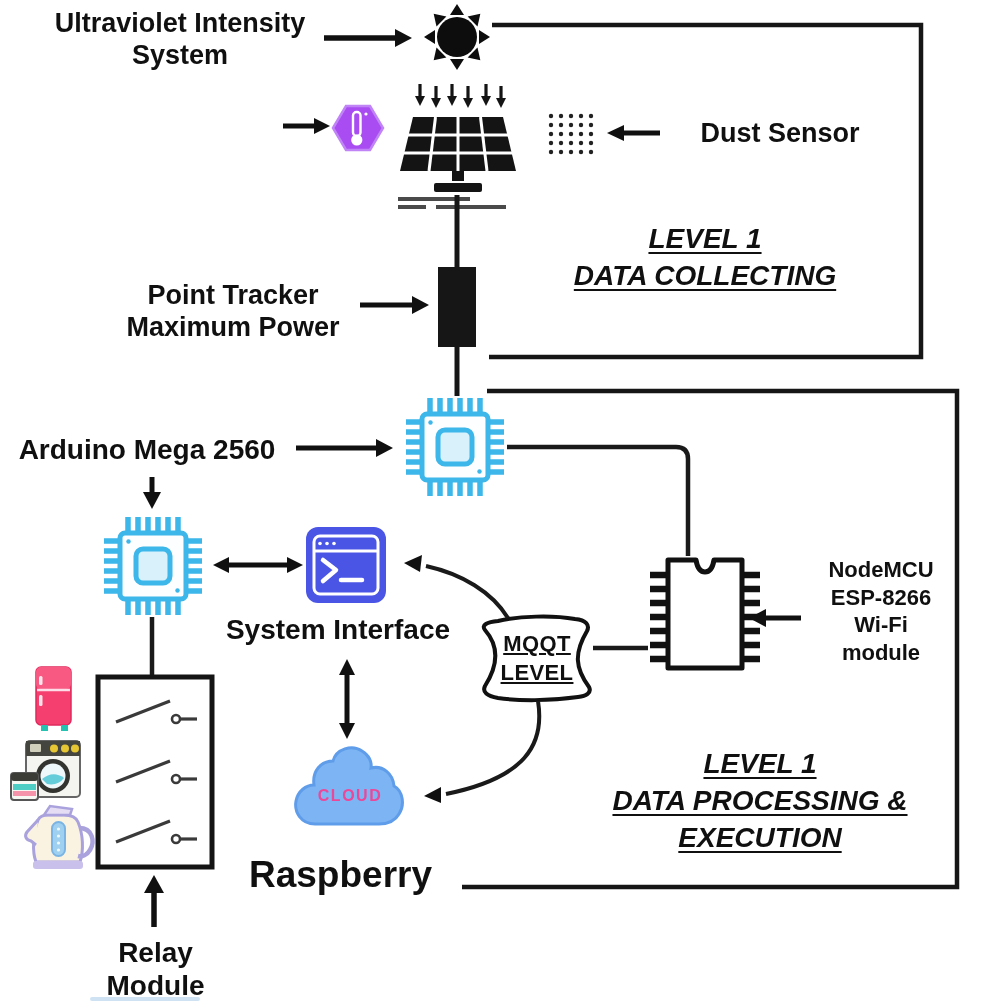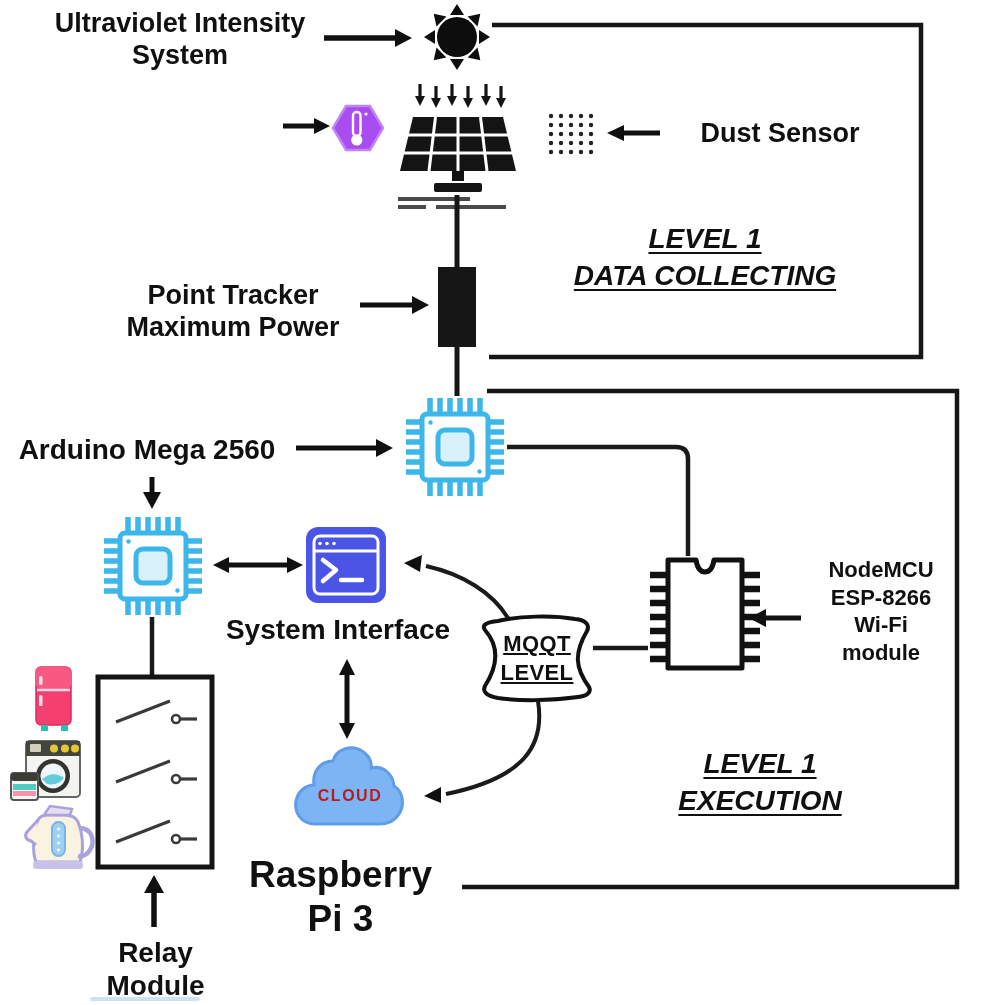--- a/index.html
+++ b/index.html
@@ -12,21 +12,21 @@
   .title span{display:block;text-decoration:underline;text-underline-offset:4px;}
   .uv{left:30px;top:8px;width:300px;font-size:27px;}
   .temp{left:12px;top:101px;width:258px;font-size:26.5px;}
   .dust{left:690px;top:118px;width:180px;font-size:27px;}
   .lv1{left:528px;top:221px;width:354px;font-size:28px;text-align:center;}
   .mppt{left:103px;top:280px;width:260px;font-size:27px;}
   .arduino{left:2px;top:433px;width:290px;font-size:28px;}
   .sysint{left:213px;top:613px;width:250px;font-size:28px;}
   .nodemcu{left:800px;top:556px;width:162px;font-size:22px;line-height:1.25;}
   .mqqt{left:486px;top:630px;width:102px;font-size:22px;line-height:1.3;letter-spacing:.4px;text-decoration:underline;}
-  .cloudtxt{left:302px;top:787px;width:96px;font-size:16px;color:#b91c1c;letter-spacing:1.5px;}
+  .cloudtxt{left:302px;top:787px;width:96px;font-size:16px;color:#ec4899;letter-spacing:1.5px;}
   .lv2{left:552px;top:746px;width:416px;font-size:28px;}
   .rasp{left:238px;top:853px;width:205px;font-size:37px;}
   .relay{left:73px;top:936px;width:165px;font-size:28px;}
 </style>
 </head>
 <body>
 
 <div class="stage">
 
 <svg class="layer" width="1000" height="1005" viewBox="0 0 1000 1005">
@@ -338,26 +338,26 @@
   <span>MQQT</span>
   <span>LEVEL</span>
 </div>
 
 <div class="lbl cloudtxt">
   <span>CLOUD</span>
 </div>
 
 <div class="lbl title lv2">
   <span>LEVEL 1</span>
+  <span>DATA PROCESSING &amp;</span>
   <span>EXECUTION</span>
 </div>
 
 <div class="lbl rasp">
   <span>Raspberry</span>
-  <span>Pi 3</span>
 </div>
 
 <div class="lbl relay">
   <span>Relay</span>
   <span>Module</span>
 </div>
 
 </div>
 
 </body></html>

